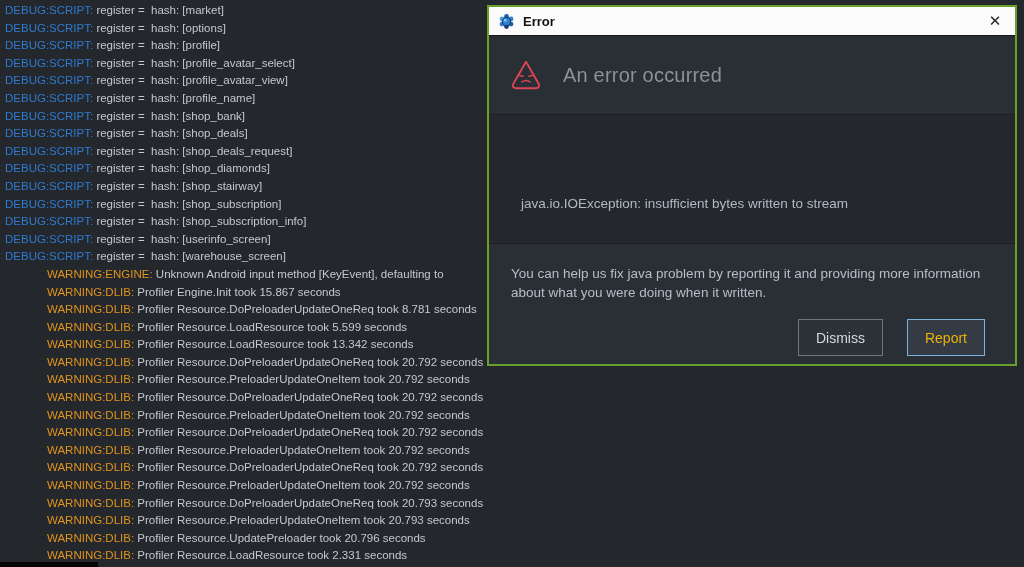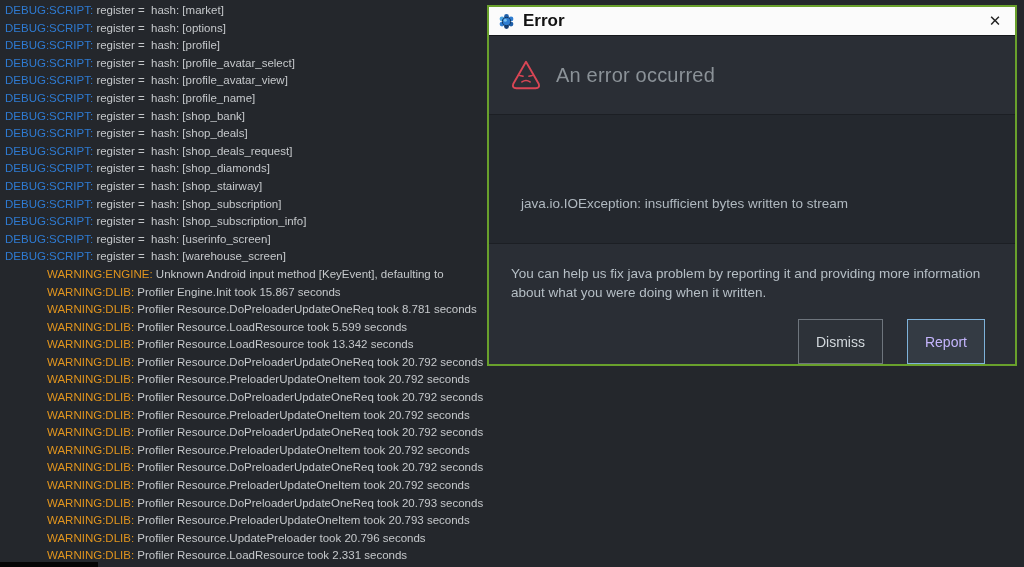--- a/index.html
+++ b/index.html
@@ -25,54 +25,54 @@
     position:absolute;left:487px;top:5px;width:530px;height:361px;
     box-sizing:border-box;border:2px solid var(--dialog-border,#69a02c);
     display:flex;flex-direction:column;background:#2a2e35;
     z-index:5;
   }
   .titlebar{
     height:28px;flex:0 0 28px;background:#fbfbfb;display:flex;align-items:center;
     padding:0 9px;gap:8px;border-bottom:1px solid #16181c;
   }
   .titlebar .app-icon{width:17px;height:17px;display:block;}
-  .titlebar .title{font-size:17px;font-weight:bold;color:#121212;flex:1;}
+  .titlebar .title{font-size:13px;font-weight:bold;color:#121212;flex:1;}
   .close-btn{
     font-size:15px;color:#222;width:22px;height:22px;line-height:22px;text-align:center;
     cursor:pointer;user-select:none;font-family:"DejaVu Sans",sans-serif;
   }
   .dlg-header{
-    flex:0 0 78px;background:#2a2e35;display:flex;align-items:center;gap:13px;
+    flex:0 0 78px;background:#2a2e35;display:flex;align-items:center;gap:20px;
     padding:0 0 0 20px;
   }
   .dlg-header svg{flex:0 0 auto;display:block;}
   .dlg-heading{font-size:20px;color:#8b9298;letter-spacing:.2px;}
   .sep{height:1px;background:#1c1f24;flex:0 0 1px;}
   .msgpanel{
     flex:0 0 128px;background:#24282e;box-sizing:border-box;
     padding:33px 30px 0 32px;
   }
   .msg-text{font-size:13.5px;color:#b0b9c0;margin-top:48px;}
   .dlg-footer{
     flex:1 1 auto;background:#2a2e35;box-sizing:border-box;
     padding:20px 30px 0 22px;display:flex;flex-direction:column;
   }
   .help-line{font-size:13.5px;line-height:19px;color:#b6bfc6;white-space:nowrap;}
   .btnrow{
     display:flex;justify-content:flex-end;gap:24px;margin-top:17px;
   }
   .btn{
-    box-sizing:border-box;height:45px;padding:0 17px;font-size:14px;
+    box-sizing:border-box;height:37px;padding:0 17px;font-size:14px;
     font-family:"Liberation Sans",sans-serif;cursor:pointer;border-radius:0;
   }
   .btn.dismiss{
     background:#2d3239;border:1px solid #6e757d;color:#d2d8dd;
   }
   .btn.report{
-    background:#343b44;border:1px solid #7eb2da;color:#c4b5fd;
+    background:#343b44;border:1px solid #7eb2da;color:#eab308;
   }
 </style>
 </head>
 <body>
 
 <div class="screen">
 
   <div class="terminal"><div class="log-line"><span class="lbl debug">DEBUG:SCRIPT:</span><span> register =  hash: [market]</span></div><div class="log-line"><span class="lbl debug">DEBUG:SCRIPT:</span><span> register =  hash: [options]</span></div><div class="log-line"><span class="lbl debug">DEBUG:SCRIPT:</span><span> register =  hash: [profile]</span></div><div class="log-line"><span class="lbl debug">DEBUG:SCRIPT:</span><span> register =  hash: [profile_avatar_select]</span></div><div class="log-line"><span class="lbl debug">DEBUG:SCRIPT:</span><span> register =  hash: [profile_avatar_view]</span></div><div class="log-line"><span class="lbl debug">DEBUG:SCRIPT:</span><span> register =  hash: [profile_name]</span></div><div class="log-line"><span class="lbl debug">DEBUG:SCRIPT:</span><span> register =  hash: [shop_bank]</span></div><div class="log-line"><span class="lbl debug">DEBUG:SCRIPT:</span><span> register =  hash: [shop_deals]</span></div><div class="log-line"><span class="lbl debug">DEBUG:SCRIPT:</span><span> register =  hash: [shop_deals_request]</span></div><div class="log-line"><span class="lbl debug">DEBUG:SCRIPT:</span><span> register =  hash: [shop_diamonds]</span></div><div class="log-line"><span class="lbl debug">DEBUG:SCRIPT:</span><span> register =  hash: [shop_stairway]</span></div><div class="log-line"><span class="lbl debug">DEBUG:SCRIPT:</span><span> register =  hash: [shop_subscription]</span></div><div class="log-line"><span class="lbl debug">DEBUG:SCRIPT:</span><span> register =  hash: [shop_subscription_info]</span></div><div class="log-line"><span class="lbl debug">DEBUG:SCRIPT:</span><span> register =  hash: [userinfo_screen]</span></div><div class="log-line"><span class="lbl debug">DEBUG:SCRIPT:</span><span> register =  hash: [warehouse_screen]</span></div><div class="log-line"><span class="lbl warning">WARNING:ENGINE:</span><span> Unknown Android input method [KeyEvent], defaulting to</span></div><div class="log-line"><span class="lbl warning">WARNING:DLIB:</span><span> Profiler Engine.Init took 15.867 seconds</span></div><div class="log-line"><span class="lbl warning">WARNING:DLIB:</span><span> Profiler Resource.DoPreloaderUpdateOneReq took 8.781 seconds</span></div><div class="log-line"><span class="lbl warning">WARNING:DLIB:</span><span> Profiler Resource.LoadResource took 5.599 seconds</span></div><div class="log-line"><span class="lbl warning">WARNING:DLIB:</span><span> Profiler Resource.LoadResource took 13.342 seconds</span></div><div class="log-line"><span class="lbl warning">WARNING:DLIB:</span><span> Profiler Resource.DoPreloaderUpdateOneReq took 20.792 seconds</span></div><div class="log-line"><span class="lbl warning">WARNING:DLIB:</span><span> Profiler Resource.PreloaderUpdateOneItem took 20.792 seconds</span></div><div class="log-line"><span class="lbl warning">WARNING:DLIB:</span><span> Profiler Resource.DoPreloaderUpdateOneReq took 20.792 seconds</span></div><div class="log-line"><span class="lbl warning">WARNING:DLIB:</span><span> Profiler Resource.PreloaderUpdateOneItem took 20.792 seconds</span></div><div class="log-line"><span class="lbl warning">WARNING:DLIB:</span><span> Profiler Resource.DoPreloaderUpdateOneReq took 20.792 seconds</span></div><div class="log-line"><span class="lbl warning">WARNING:DLIB:</span><span> Profiler Resource.PreloaderUpdateOneItem took 20.792 seconds</span></div><div class="log-line"><span class="lbl warning">WARNING:DLIB:</span><span> Profiler Resource.DoPreloaderUpdateOneReq took 20.792 seconds</span></div><div class="log-line"><span class="lbl warning">WARNING:DLIB:</span><span> Profiler Resource.PreloaderUpdateOneItem took 20.792 seconds</span></div><div class="log-line"><span class="lbl warning">WARNING:DLIB:</span><span> Profiler Resource.DoPreloaderUpdateOneReq took 20.793 seconds</span></div><div class="log-line"><span class="lbl warning">WARNING:DLIB:</span><span> Profiler Resource.PreloaderUpdateOneItem took 20.793 seconds</span></div><div class="log-line"><span class="lbl warning">WARNING:DLIB:</span><span> Profiler Resource.UpdatePreloader took 20.796 seconds</span></div><div class="log-line"><span class="lbl warning">WARNING:DLIB:</span><span> Profiler Resource.LoadResource took 2.331 seconds</span></div></div>
 
   <div class="bottom-bar"></div>

